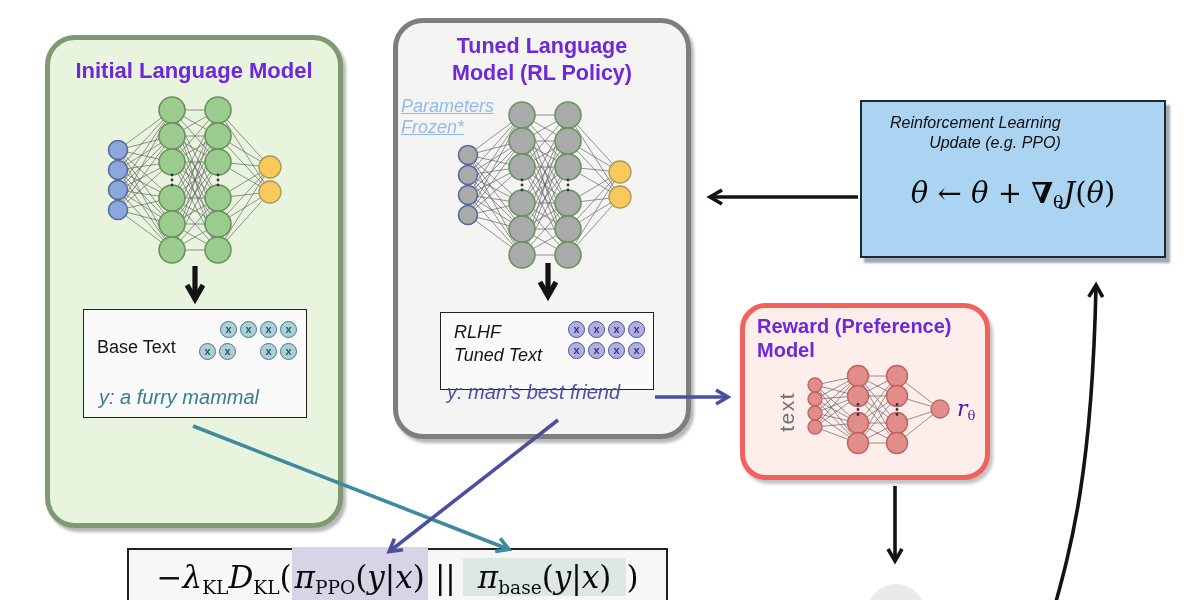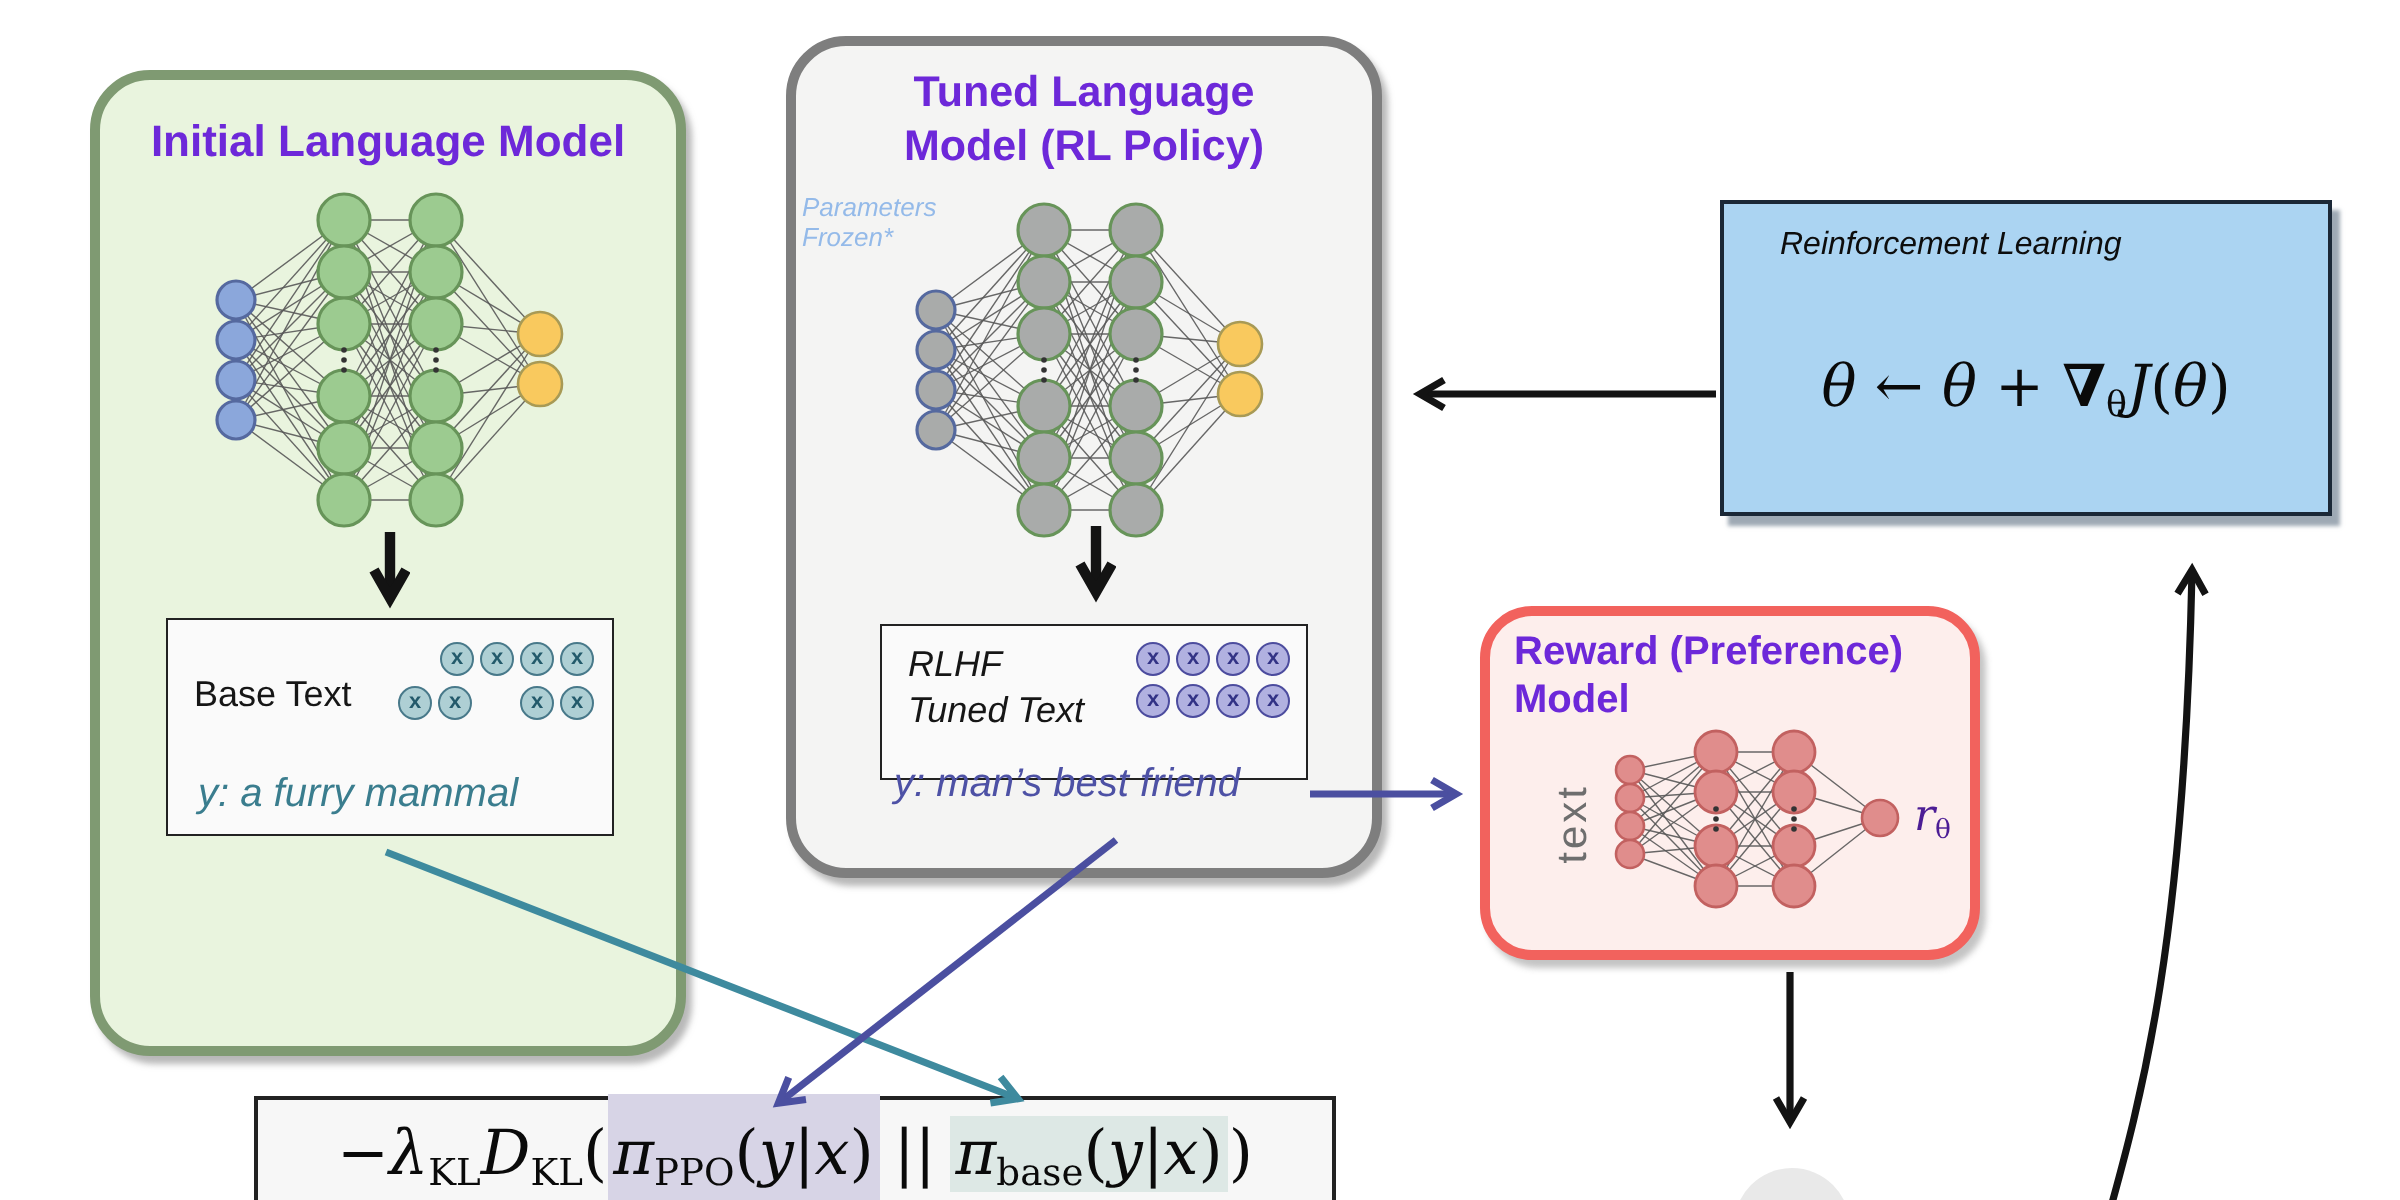--- a/index.html
+++ b/index.html
@@ -50,34 +50,34 @@
   .tok-group + .tok-group{margin-left:21px;}
   .token{width:17px;height:17px;border-radius:50%;display:flex;align-items:center;
          justify-content:center;font-size:11px;line-height:1;font-weight:600;}
   .tok-teal .token{background:var(--token-teal-fill);border:1.5px solid var(--token-teal-stroke);color:#235a6b;}
   .tok-purple .token{background:var(--token-purple-fill);border:1.5px solid var(--token-purple-stroke);color:#323285;}
 
   .sample{position:absolute;font-size:20px;font-style:italic;white-space:nowrap;}
   .green .sample{left:15px;top:76px;color:var(--teal-text);}
   .graybox .sample{left:6px;top:68px;color:var(--purple-text);}
 
-  .frozen{position:absolute;left:3px;top:73px;font-style:italic;font-size:13px;
-          line-height:1.18;color:var(--frozen-note-color);}
+  .frozen{position:absolute;left:3px;top:73px;font-style:italic;font-size:18px;
+          line-height:1.18;color:var(--frozen-note-color);text-decoration:underline;}
   .frozen span{display:block;}
 
   .blue .formula{position:absolute;left:0;right:0;top:74px;text-align:center;
                  font-family:"DejaVu Serif",serif;font-size:29px;color:#0a0a0a;white-space:nowrap;}
   .fbox .formula{margin-top:9px;text-align:center;font-family:"DejaVu Serif",serif;
                  font-size:31px;color:#0a0a0a;white-space:nowrap;}
   .it{font-style:italic;}
   .sub{font-size:0.6em;font-style:normal;vertical-align:-0.30em;}
   .nabla{font-weight:bold;}
   .bars{margin:0 7px;}
   .hl-ppo{background:var(--highlight-ppo);padding:12px 3px;}
-  .hl-base{background:var(--highlight-base);padding:1px 3px;}
+  .hl-base{background:var(--highlight-base);padding:1px 15px;}
 
   .vtext{position:absolute;left:30px;top:84px;writing-mode:vertical-rl;transform:rotate(180deg);
          font-size:21px;color:var(--text-label-gray);letter-spacing:1.5px;}
   .rtheta{position:absolute;left:212px;top:88px;font-family:"DejaVu Serif",serif;
           font-style:italic;font-size:22px;color:#4c1d95;}
 
   .feedback-circle{position:absolute;left:867px;top:584px;width:58px;height:58px;
                    border-radius:50%;background:#e9e9e9;}
 
   .overlay{position:absolute;left:0;top:0;z-index:60;pointer-events:none;}
@@ -349,20 +349,21 @@
             </div>
           </div>
         </div>
       <div class="sample">y: man’s best friend</div>
     </div>
   </div>
 
   <div class="box blue">
     <div class="box-title">
       <span>Reinforcement Learning</span>
+      <span>Update (e.g. PPO)</span>
     </div>
     <div class="formula">
       <span class="it">θ</span><span> ← </span><span class="it">θ</span><span> + </span><span class="nabla">∇</span><span class="sub it">θ</span><span class="it">J</span><span>(</span><span class="it">θ</span><span>)</span>
     </div>
   </div>
 
   <div class="box red">
     <div class="box-title">
       <span>Reward (Preference)</span>
       <span>Model</span>

